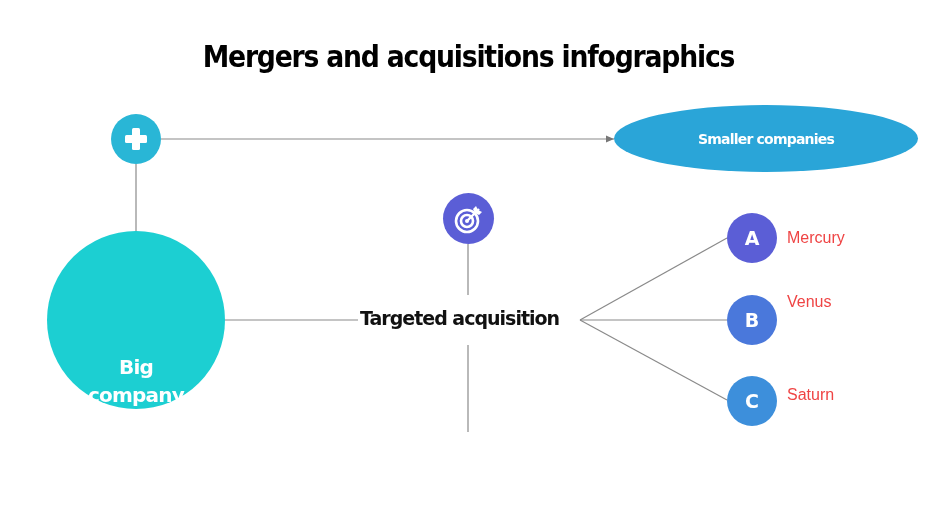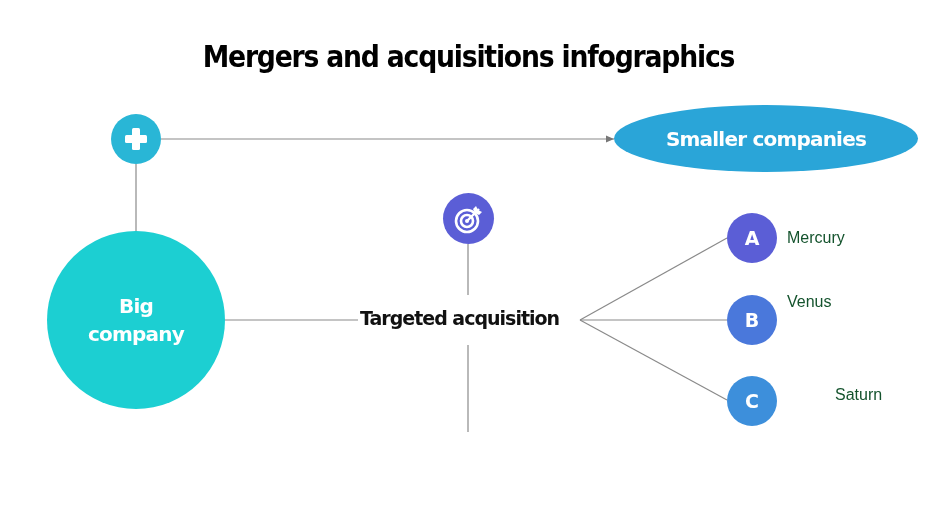--- a/index.html
+++ b/index.html
@@ -10,38 +10,38 @@
     letter-spacing: -1.4px; color: #000; transform: scaleX(0.86); transform-origin: 468px 0;
   }
   svg.lines { position: absolute; left: 0; top: 0; }
   .circle {
     position: absolute; border-radius: 50%; display: flex; align-items: center; justify-content: center;
     color: #fff; text-align: center;
   }
   .plus-btn { left: 111px; top: 114px; width: 50px; height: 50px; background: #29b6d6; }
   .target-btn { left: 443px; top: 193px; width: 51px; height: 51px; background: #5b5ed6; }
   .big { left: 47px; top: 231px; width: 178px; height: 178px; background: #1ccfd2;
-    font-family: "DejaVu Sans", sans-serif; font-weight: bold; font-size: 20px; line-height: 28px; letter-spacing: -0.8px; }
+    font-family: "DejaVu Sans", sans-serif; font-weight: bold; font-size: 20px; line-height: 28px; letter-spacing: -0.8px; align-items: flex-end; }
   .ellipse {
     position: absolute; left: 614px; top: 105px; width: 304px; height: 67px; border-radius: 50%;
     background: #2aa5d8; color: #fff; display: flex; align-items: center; justify-content: center;
-    font-family: "DejaVu Sans", sans-serif; font-weight: bold; font-size: 20px; letter-spacing: -0.8px;
+    font-family: "DejaVu Sans", sans-serif; font-weight: bold; font-size: 14px; letter-spacing: -0.8px;
   }
   .center-label {
     position: absolute; left: 360px; width: 218px; top: 307px; text-align: left;
     font-family: "DejaVu Sans", sans-serif; font-weight: bold; font-size: 19px; letter-spacing: -1px; color: #111;
   }
   .desc {
     position: absolute; left: 288px; width: 360px; top: 437px; text-align: center;
     font-size: 16px; line-height: 23px; color: #222;
   }
   .letter {
     width: 50px; height: 50px; font-family: "DejaVu Sans", sans-serif; font-weight: bold; font-size: 19px;
   }
-  .planet-label { position: absolute; font-size: 16px; color: #14532d; }
+  .planet-label { position: absolute; font-size: 16px; color: #ef4444; }
 </style>
 </head>
 <body>
 
 <div class="title">Mergers and acquisitions infographics</div>
 
 <svg class="lines" width="937" height="527">
   <defs>
     <marker id="arrow" markerWidth="8" markerHeight="8" refX="7" refY="4" orient="auto">
       <path d="M0,1 L7,4 L0,7 Z" fill="#777"></path>
@@ -96,13 +96,13 @@
 <div class="planet-label" style="left:787px; top:229px;">Mercury</div>
 
 <div class="circle letter" style="left:727px; top:295px; background:#4a78db;">
   <span>B</span>
 </div>
 <div class="planet-label" style="left:787px; top:293px;">Venus</div>
 
 <div class="circle letter" style="left:727px; top:376px; background:#3d8fdb;">
   <span>C</span>
 </div>
-<div class="planet-label" style="left:787px; top:386px;margin-left:48px;">Saturn</div>
+<div class="planet-label" style="left:787px; top:386px;">Saturn</div>
 
 </body></html>

